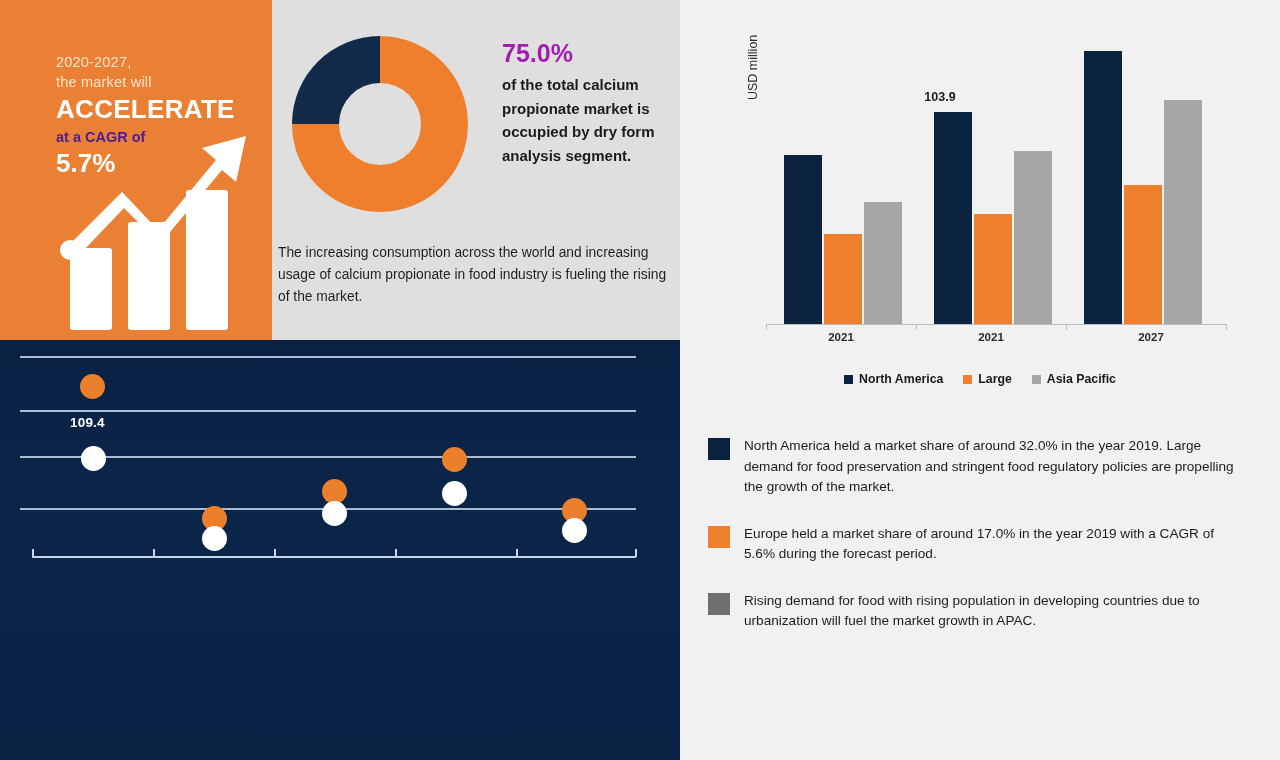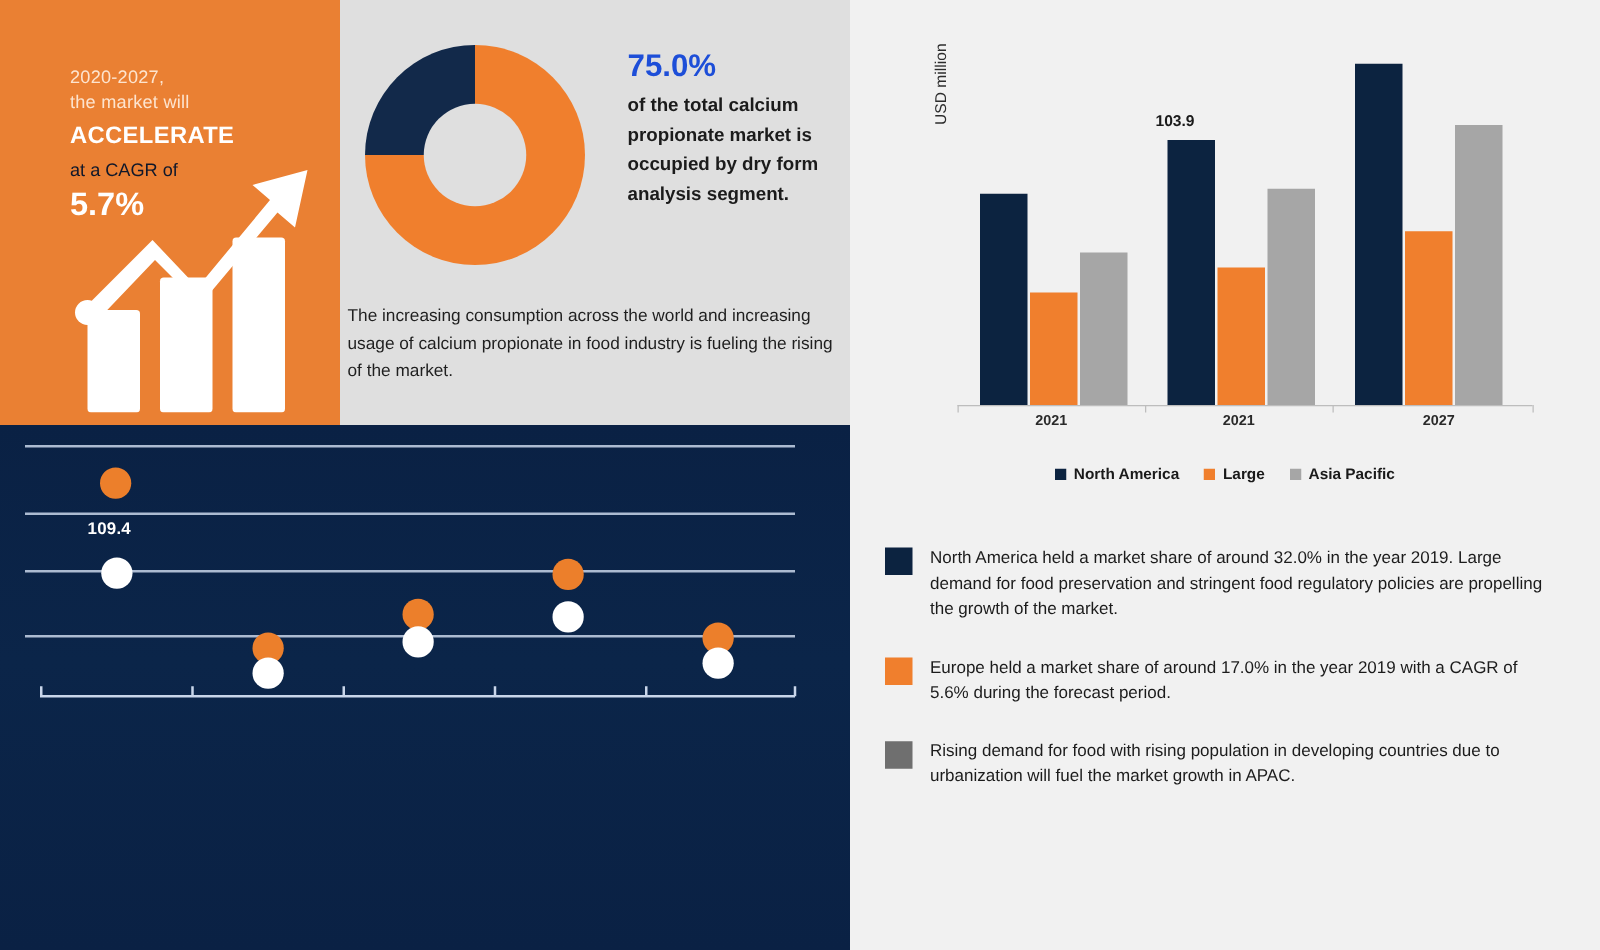--- a/index.html
+++ b/index.html
@@ -15,41 +15,41 @@
   .left-col { position: absolute; left: 0; top: 0; width: 680px; height: 760px; }
 
   
   .cagr-panel {
     position: absolute; left: 0; top: 0; width: 272px; height: 340px;
     background: #ea8033; overflow: hidden;
   }
   .cagr-text { position: absolute; left: 56px; top: 52px; width: 200px; color: #ffffff; }
   .cagr-line1 { font-size: 14.5px; line-height: 20px; color: #fde4cf; letter-spacing: .2px; }
   .cagr-line2 { font-size: 14.5px; line-height: 20px; color: #fde4cf; letter-spacing: .2px; }
-  .cagr-accel { font-size: 19px; font-weight: bold; line-height: 34px; letter-spacing: .3px; color:#ffffff; }
-  .cagr-line3 { font-size: 14.5px; line-height: 22px; color: #0f172a; }
+  .cagr-accel { font-size: 26px; font-weight: bold; line-height: 34px; letter-spacing: .3px; color:#ffffff; }
+  .cagr-line3 { font-size: 14.5px; line-height: 22px; color: #4c1d95; font-weight: bold; }
   .cagr-value { font-size: 26px; font-weight: bold; line-height: 30px; color:#ffffff; }
   .cagr-art { position: absolute; left: 50px; top: 130px; width: 210px; height: 200px; }
 
   
   .donut-panel {
     position: absolute; left: 272px; top: 0; width: 408px; height: 340px;
     background: #dfdfdf;
   }
   .donut-wrap { position: absolute; left: 20px; top: 36px; width: 176px; height: 176px; }
   .donut {
     width: 176px; height: 176px; border-radius: 50%;
     background: conic-gradient(#f07f2d 0deg 270deg, #12294a 270deg 360deg);
   }
   .donut-hole {
     position: absolute; left: 50%; top: 50%; transform: translate(-50%,-50%);
     width: 82px; height: 82px; border-radius: 50%; background: #dfdfdf;
   }
   .stat-block { position: absolute; left: 230px; top: 36px; width: 168px; }
-  .stat-pct { font-size: 25px; font-weight: bold; color: #1d4ed8; line-height: 34px; }
+  .stat-pct { font-size: 25px; font-weight: bold; color: #a21caf; line-height: 34px; }
   .stat-desc { font-size: 15px; font-weight: bold; color: #1b1b1b; line-height: 23.5px; margin-top: 3px; }
   .donut-para {
     position: absolute; left: 6px; top: 242px; width: 398px;
     font-size: 13.8px; line-height: 22px; color: #1f1f1f;
   }
 
   
   .navy-panel {
     position: absolute; left: 0; top: 340px; width: 680px; height: 420px;
     background: linear-gradient(180deg,#0a2144 0%, #0b2549 45%, #0a2144 100%);

